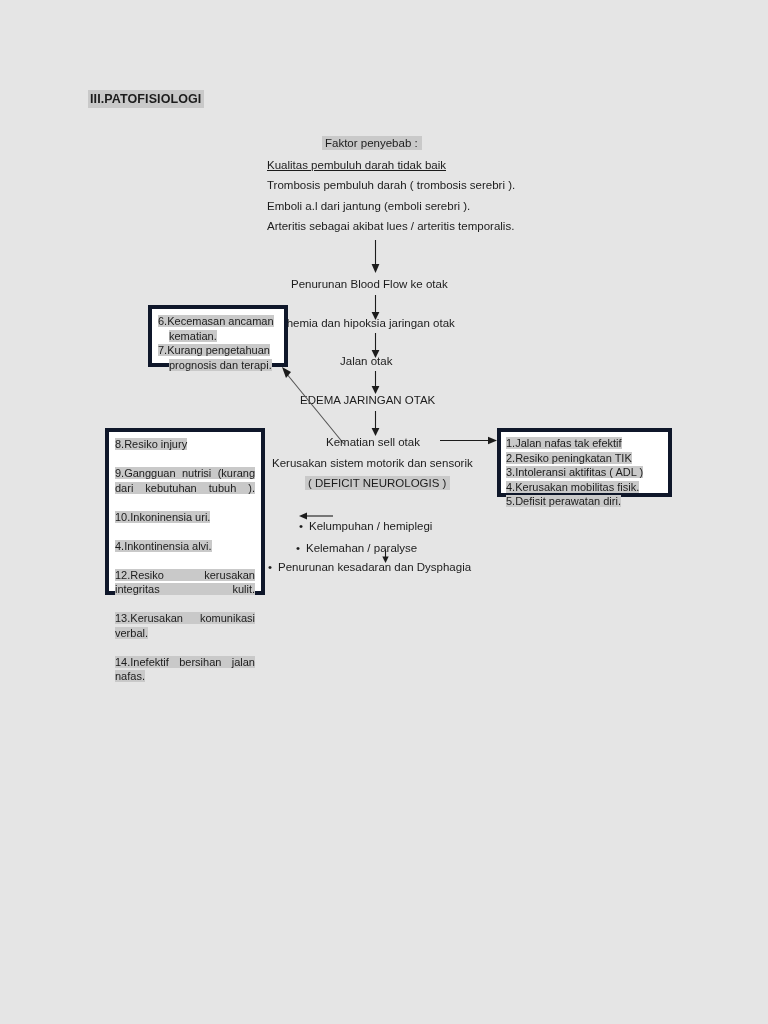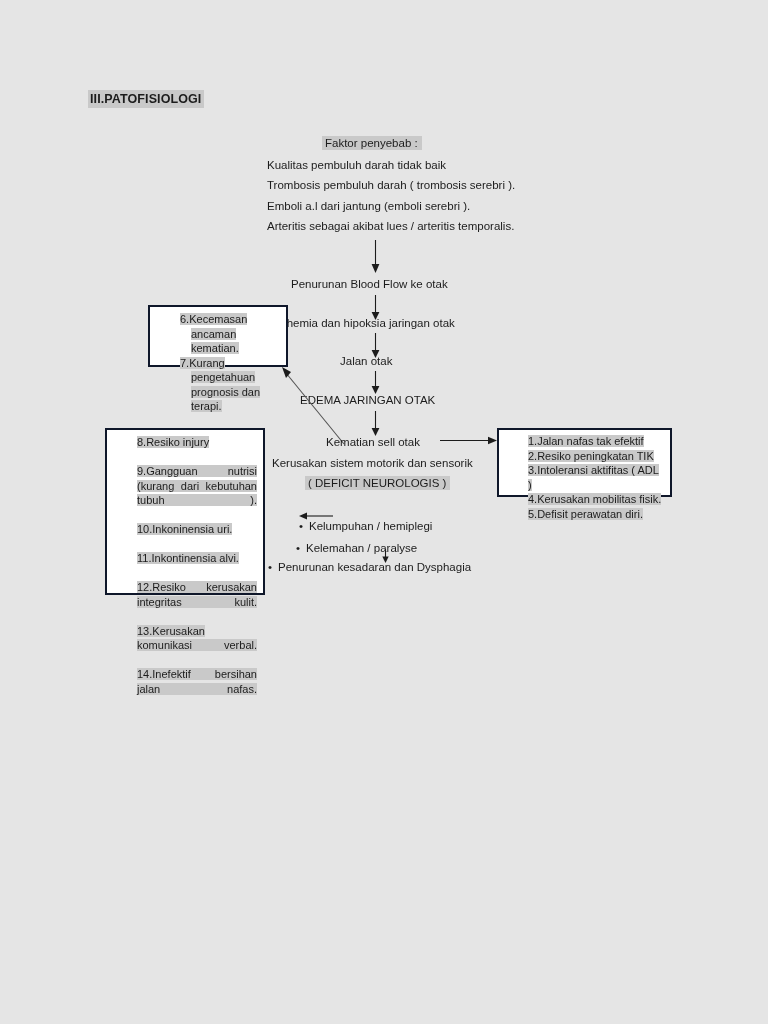--- a/index.html
+++ b/index.html
@@ -52,24 +52,23 @@
   .v-arrow {
     width: 11px;
   }
   .v-arrow svg, .h-arrow svg, .diag svg, .l-arrow svg, .small-arrow svg {
     display: block;
     overflow: visible;
   }
 
   
   .box {
-    border: 2px solid #0f172a;
+    border: 4px solid #0f172a;
     background: #ffffff;
     box-sizing: border-box;
-    padding-left: 24px;
   }
   .box-inner {
     padding: 5px 6px 6px 6px;
   }
   .box-line {
     font-size: 11px;
     line-height: 1.32;
     background: #c9c9c9;
     display: inline;
     box-decoration-break: clone;
@@ -110,21 +109,21 @@
 <body>
 
 <div class="page">
 
   <div class="abs" id="doc-title">III.PATOFISIOLOGI</div>
 
   <div class="abs flow-text" style="left:322px; top:136px;">
     <span class="hl">Faktor penyebab :</span>
   </div>
 
-  <div class="abs cause-line" style="left:267px; top:158px;">Kualitas pembuluh darah tidak baik</div>
+  <div class="abs cause-line" style="left:267px; top:158px;text-decoration:underline;">Kualitas pembuluh darah tidak baik</div>
   <div class="abs cause-line" style="left:267px; top:178px;">Trombosis  pembuluh darah ( trombosis serebri ).</div>
   <div class="abs cause-line" style="left:267px; top:199px;">Emboli a.l  dari jantung (emboli serebri ).</div>
   <div class="abs cause-line" style="left:267px; top:219px;">Arteritis sebagai akibat lues / arteritis temporalis.</div>
 
   <div class="abs v-arrow" style="left:370px; top:240px;">
     <svg width="11" height="34" viewBox="0 0 11 34">
       <line x1="5.5" y1="0" x2="5.5" y2="26" stroke="#1c1c1c" stroke-width="1.1"></line>
       <polygon points="5.5,33 1.6,24 9.4,24" fill="#1c1c1c"></polygon>
     </svg>
   </div>
@@ -228,20 +227,20 @@
       <p class="box-para"><span class="box-line">4.Kerusakan mobilitas fisik.</span></p>
       <p class="box-para"><span class="box-line">5.Defisit perawatan diri.</span></p>
     </div>
   </div>
 
   <div class="abs box justified" style="left:105px; top:428px; width:160px; height:167px;">
     <div class="box-inner" style="padding:5px 6px;">
       <p class="box-para" style="text-align:left;"><span class="box-line">8.Resiko injury</span></p>
       <p class="box-para"><span class="box-line">9.Gangguan nutrisi (kurang dari kebutuhan  tubuh ).</span></p>
       <p class="box-para" style="text-align:left;"><span class="box-line">10.Inkoninensia uri.</span></p>
-      <p class="box-para" style="text-align:left;"><span class="box-line">11.Inkontinensia alvi.</span></p>
+      <p class="box-para" style="text-align:left;"><span class="box-line">4.Inkontinensia alvi.</span></p>
       <p class="box-para"><span class="box-line">12.Resiko kerusakan integritas kulit.</span></p>
       <p class="box-para"><span class="box-line">13.Kerusakan komunikasi verbal.</span></p>
       <p class="box-para"><span class="box-line">14.Inefektif bersihan jalan nafas.</span></p>
     </div>
   </div>
 
 </div>
 
 </body></html>

